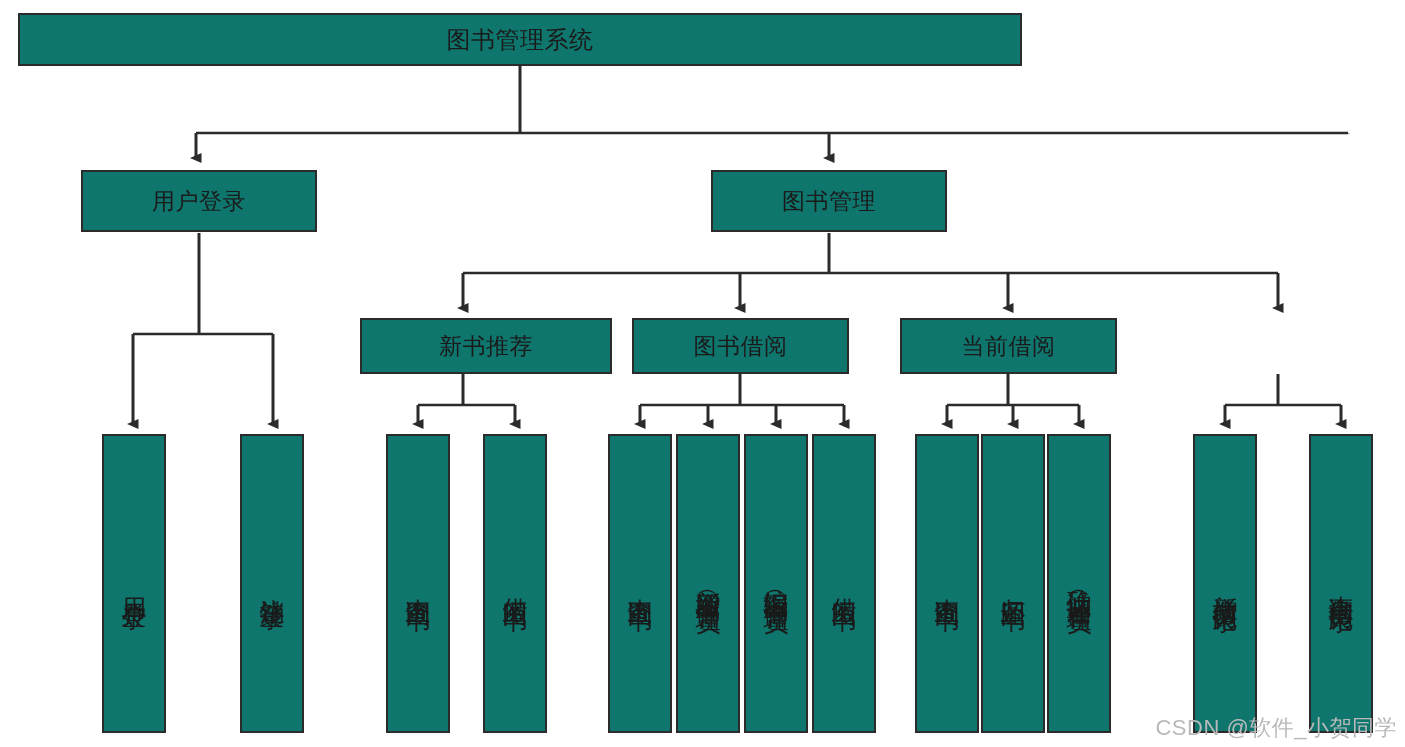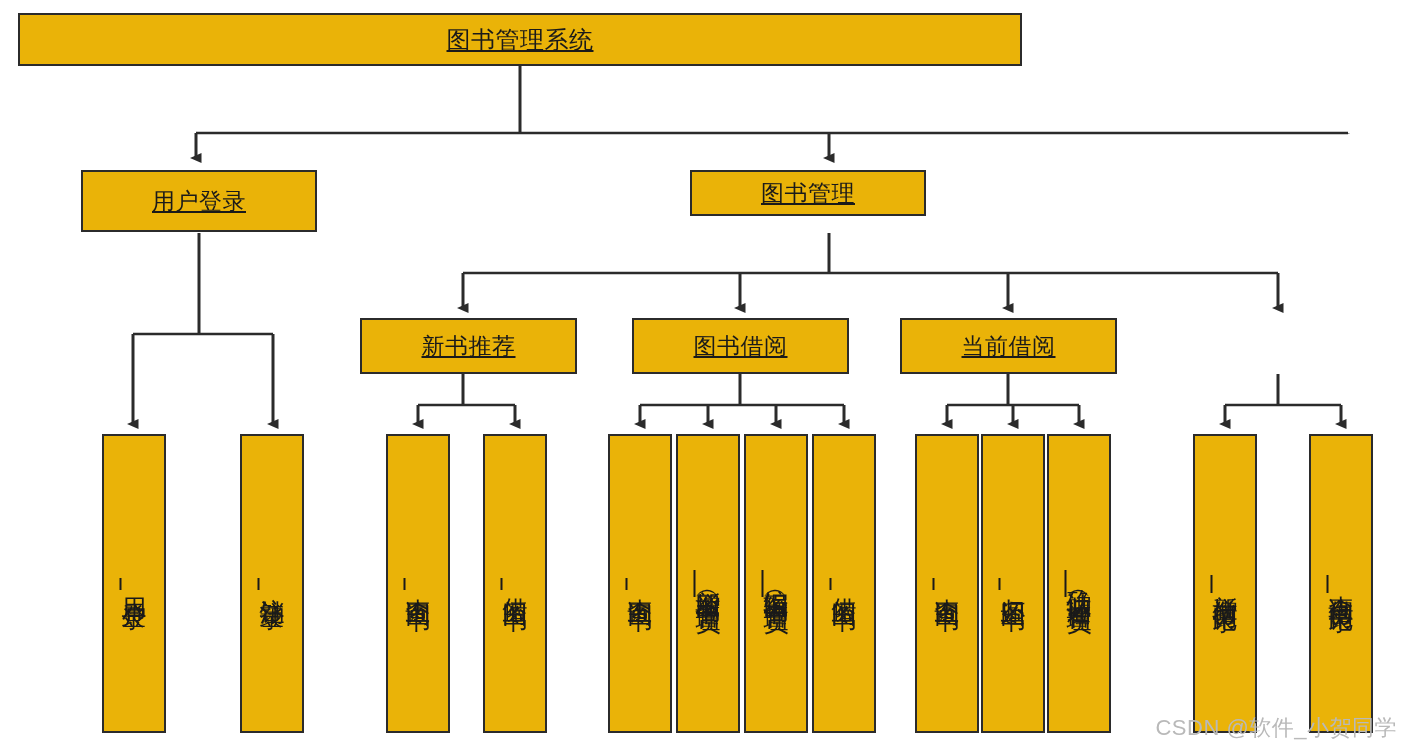--- a/index.html
+++ b/index.html
@@ -21,27 +21,26 @@
     position: absolute;
     left: 0;
     top: 0;
     width: 1405px;
     height: 747px;
     pointer-events: none;
   }
   .node {
     position: absolute;
     box-sizing: border-box;
-    background: #eab308;
+    background: #0f766e;
     border: 2.5px solid #2b2b2b;
     display: flex;
     align-items: center;
     justify-content: center;
     color: #1a1a1a;
-    text-decoration: underline;
   }
   .node .lbl {
     display: block;
     line-height: 1.08;
     letter-spacing: 0.5px;
   }
   
   .node.h .lbl {
     font-size: 23px;
     white-space: nowrap;
@@ -131,25 +130,25 @@
   </svg>
 
   <div class="node h root" style="left:18px; top:13px; width:1004px; height:53px;">
     <span class="lbl">图书管理系统</span>
   </div>
 
   <div class="node h" style="left:81px; top:170px; width:236px; height:62px;">
     <span class="lbl">用户登录</span>
   </div>
 
-  <div class="node h" style="left:690px; top:170px; width:236px; height:46px;align-items:center;">
+  <div class="node h" style="left:711px; top:170px; width:236px; height:62px;align-items:center;">
     <span class="lbl">图书管理</span>
   </div>
 
-  <div class="node h" style="left:360px; top:318px; width:217px; height:56px;">
+  <div class="node h" style="left:360px; top:318px; width:252px; height:56px;">
     <span class="lbl">新书推荐</span>
   </div>
 
   <div class="node h" style="left:632px; top:318px; width:217px; height:56px;">
     <span class="lbl">图书借阅</span>
   </div>
 
   <div class="node h" style="left:900px; top:318px; width:217px; height:56px;">
     <span class="lbl">当前借阅</span>
   </div>

